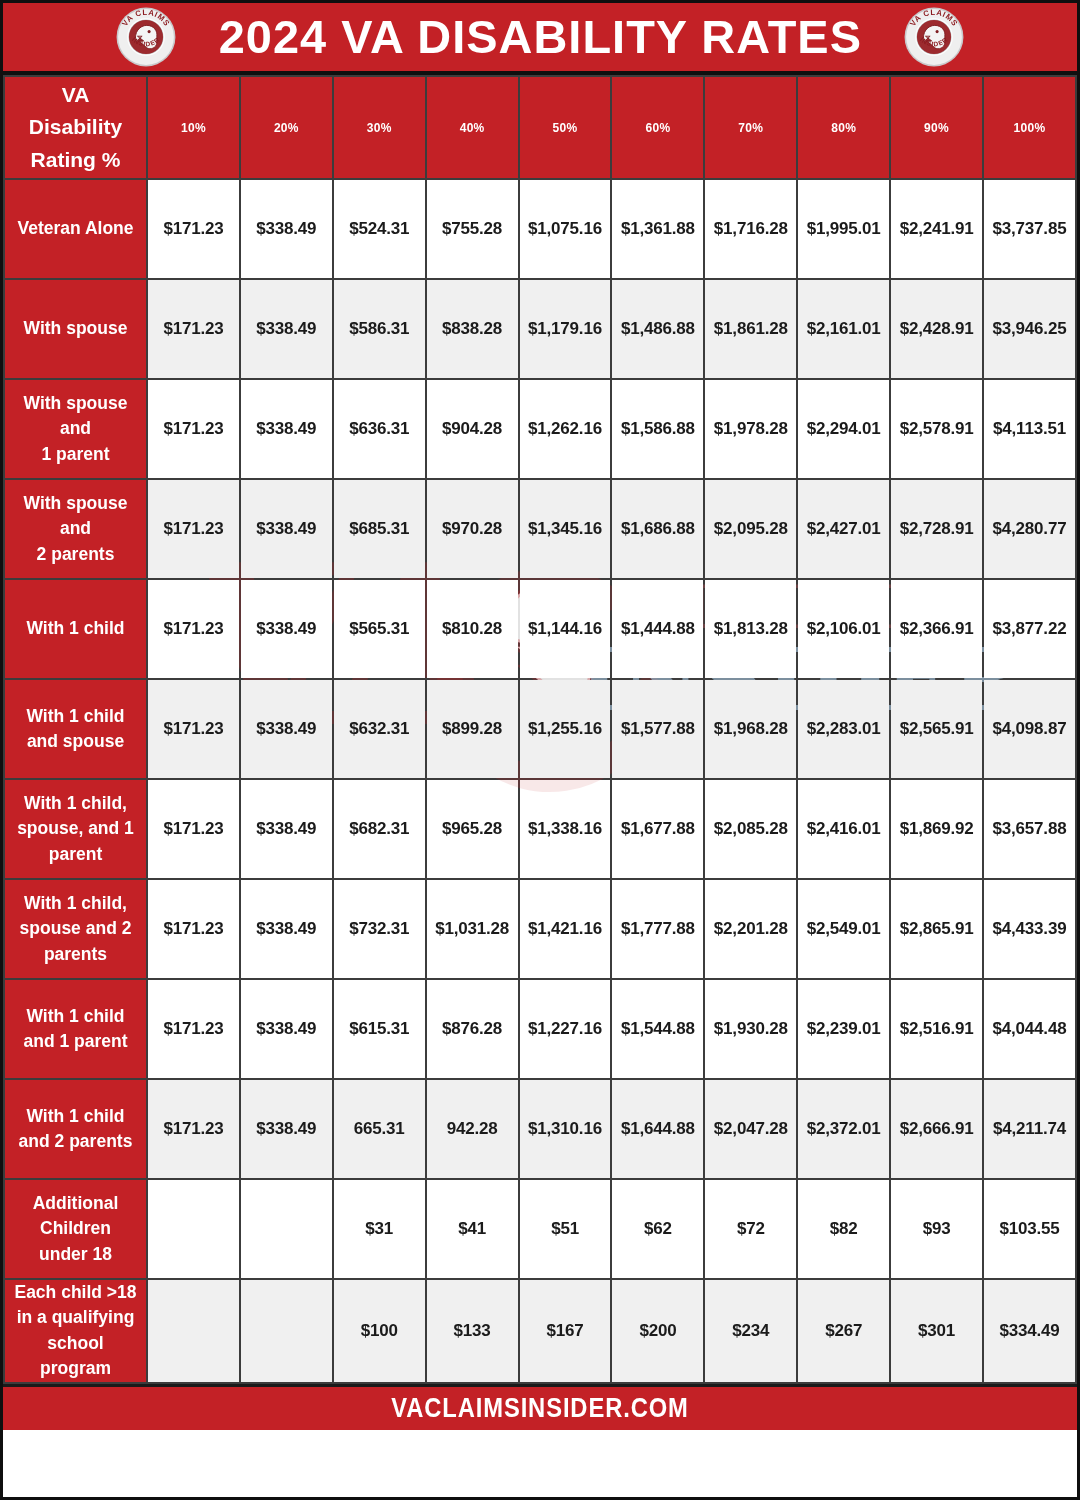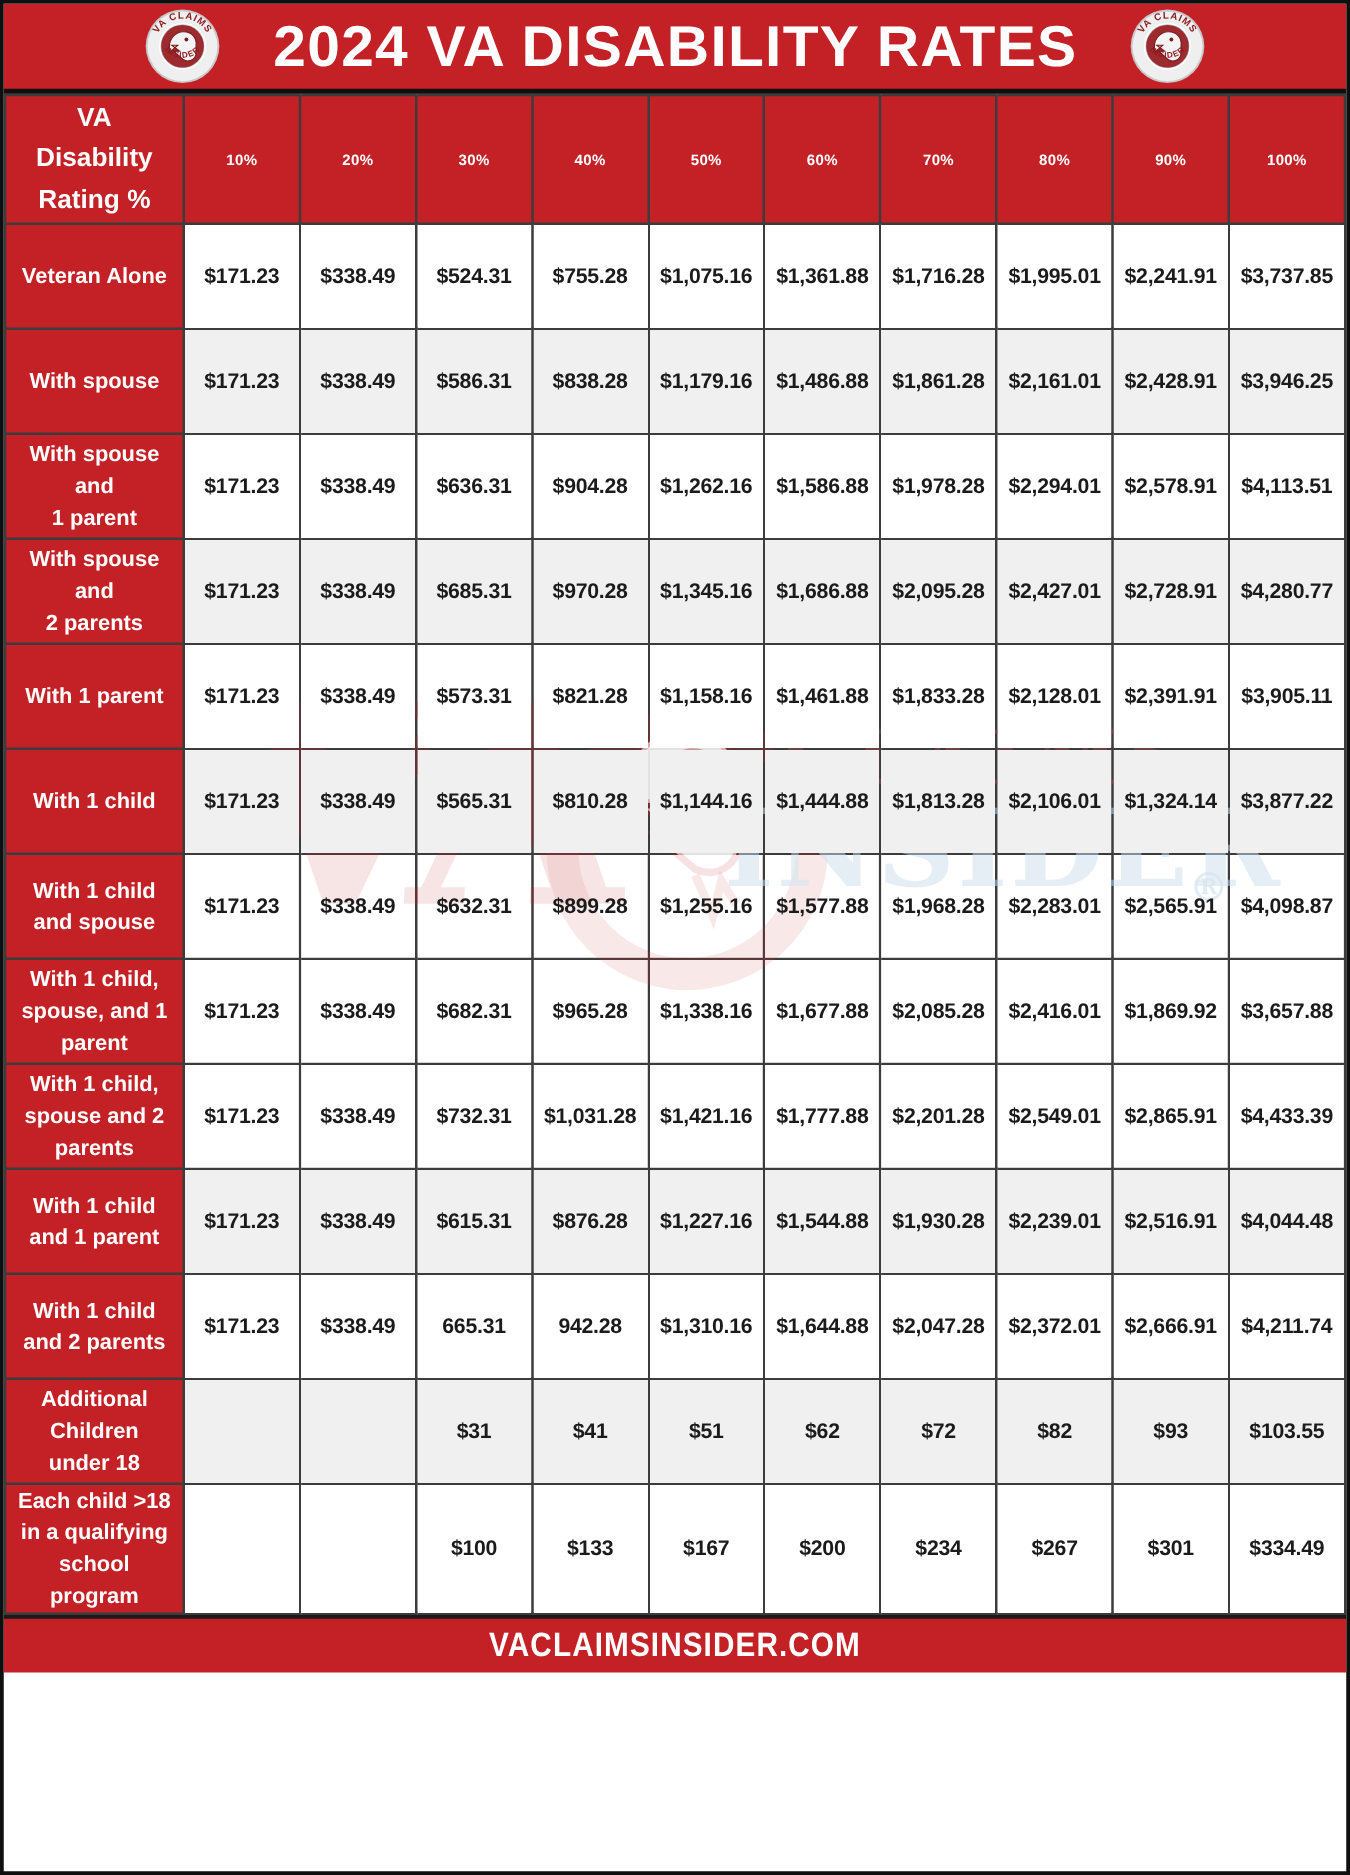--- a/index.html
+++ b/index.html
@@ -21,21 +21,21 @@
   .badge { width:62px; height:62px; flex:0 0 auto; }
   
   .table-wrap { position:relative; }
   table { width:100%; border-collapse:collapse; table-layout:fixed; }
   col.c-label { width:143px; }
   th, td { border:2px solid #3c3c3c; text-align:center; vertical-align:middle; }
   thead tr { height:103px; }
   thead th { background:#c32126; color:#fff; }
   th.corner { font-size:21px; font-weight:700; line-height:1.55; white-space:pre-line; }
   th.pct { font-size:12px; font-weight:700; letter-spacing:.3px; }
-  tbody tr { height:84px; }
+  tbody tr { height:100px; }
   tbody tr:nth-child(14) { height:146px; }
   tbody tr:nth-child(15) { height:62px; }
   th.row-label {
     background:#c32126; color:#fff; font-size:17.5px; font-weight:700;
     line-height:1.45; white-space:pre-line; padding:0 2px;
   }
   td.rate-cell {
     background:#fff; color:#1b1b1b; font-size:17px; font-weight:700;
     letter-spacing:-0.2px; position:relative; z-index:2;
   }
@@ -214,43 +214,30 @@
             <td class="rate-cell">$685.31</td>
             <td class="rate-cell">$970.28</td>
             <td class="rate-cell">$1,345.16</td>
             <td class="rate-cell">$1,686.88</td>
             <td class="rate-cell">$2,095.28</td>
             <td class="rate-cell">$2,427.01</td>
             <td class="rate-cell">$2,728.91</td>
             <td class="rate-cell">$4,280.77</td>
           </tr>
           <tr>
-            <th class="row-label">With 1 parent</th>
-            <td class="rate-cell">$171.23</td>
-            <td class="rate-cell">$338.49</td>
-            <td class="rate-cell">$573.31</td>
-            <td class="rate-cell">$821.28</td>
-            <td class="rate-cell">$1,158.16</td>
-            <td class="rate-cell">$1,461.88</td>
-            <td class="rate-cell">$1,833.28</td>
-            <td class="rate-cell">$2,128.01</td>
-            <td class="rate-cell">$2,391.91</td>
-            <td class="rate-cell">$3,905.11</td>
-          </tr>
-          <tr>
             <th class="row-label">With 1 child</th>
             <td class="rate-cell">$171.23</td>
             <td class="rate-cell">$338.49</td>
             <td class="rate-cell">$565.31</td>
             <td class="rate-cell">$810.28</td>
             <td class="rate-cell">$1,144.16</td>
             <td class="rate-cell">$1,444.88</td>
             <td class="rate-cell">$1,813.28</td>
             <td class="rate-cell">$2,106.01</td>
-            <td class="rate-cell">$1,324.14</td>
+            <td class="rate-cell">$2,366.91</td>
             <td class="rate-cell">$3,877.22</td>
           </tr>
           <tr>
             <th class="row-label">With 1 child
 and spouse</th>
             <td class="rate-cell">$171.23</td>
             <td class="rate-cell">$338.49</td>
             <td class="rate-cell">$632.31</td>
             <td class="rate-cell">$899.28</td>
             <td class="rate-cell">$1,255.16</td>

